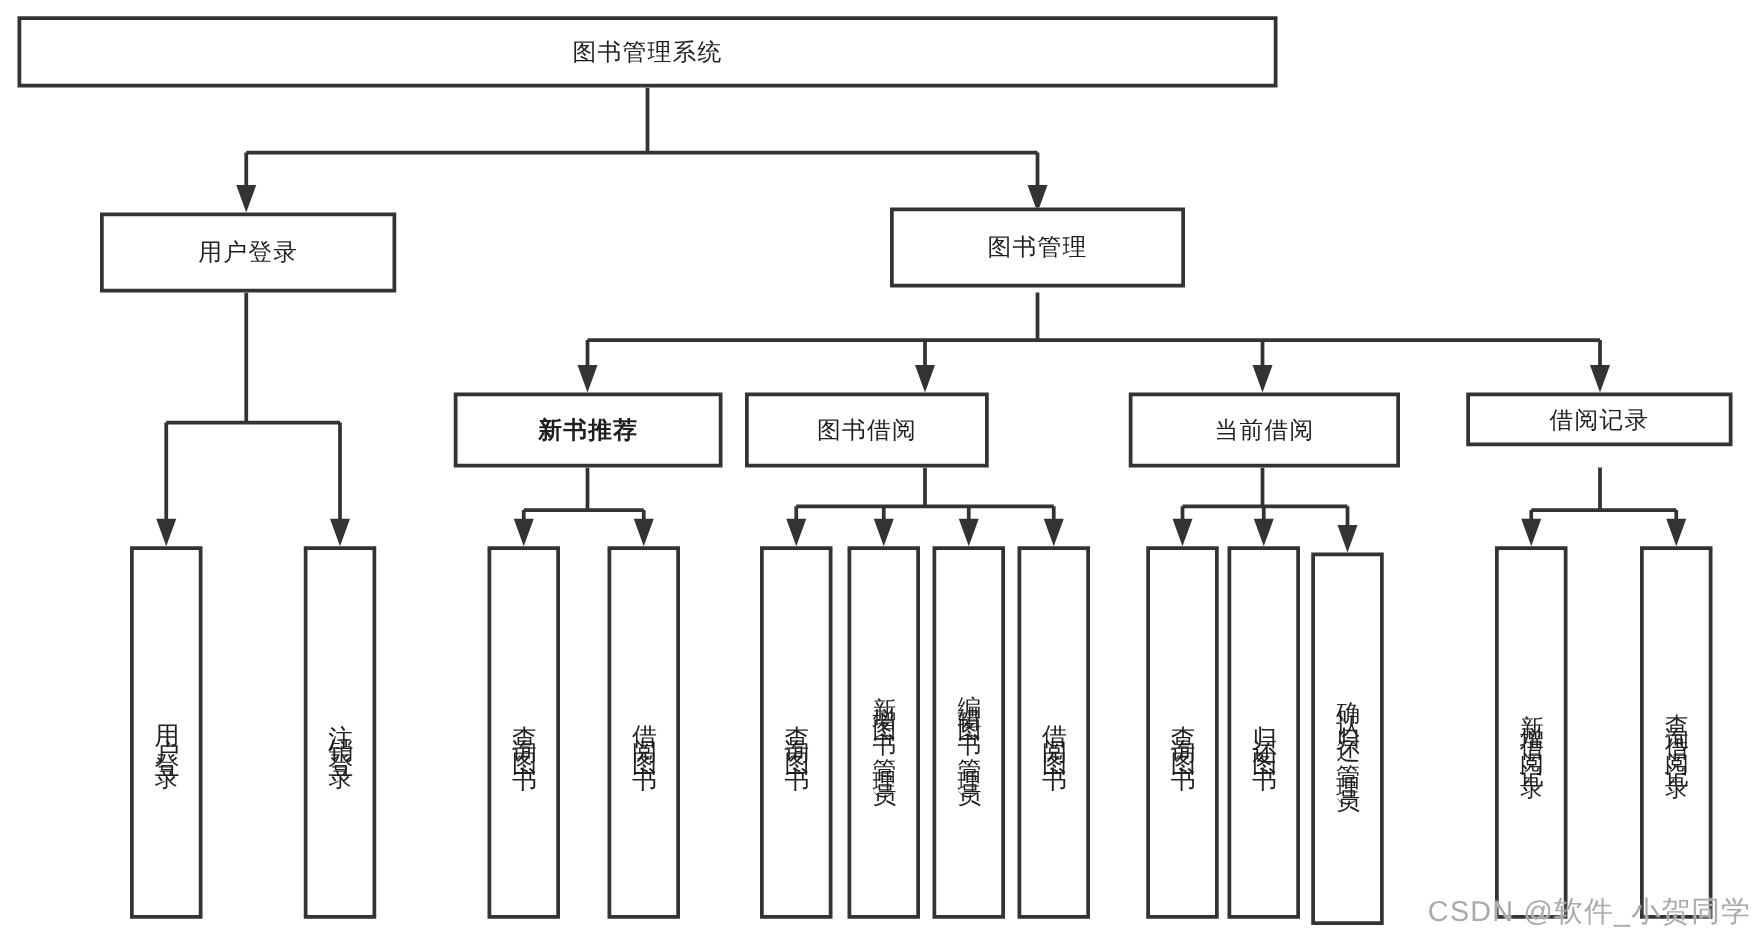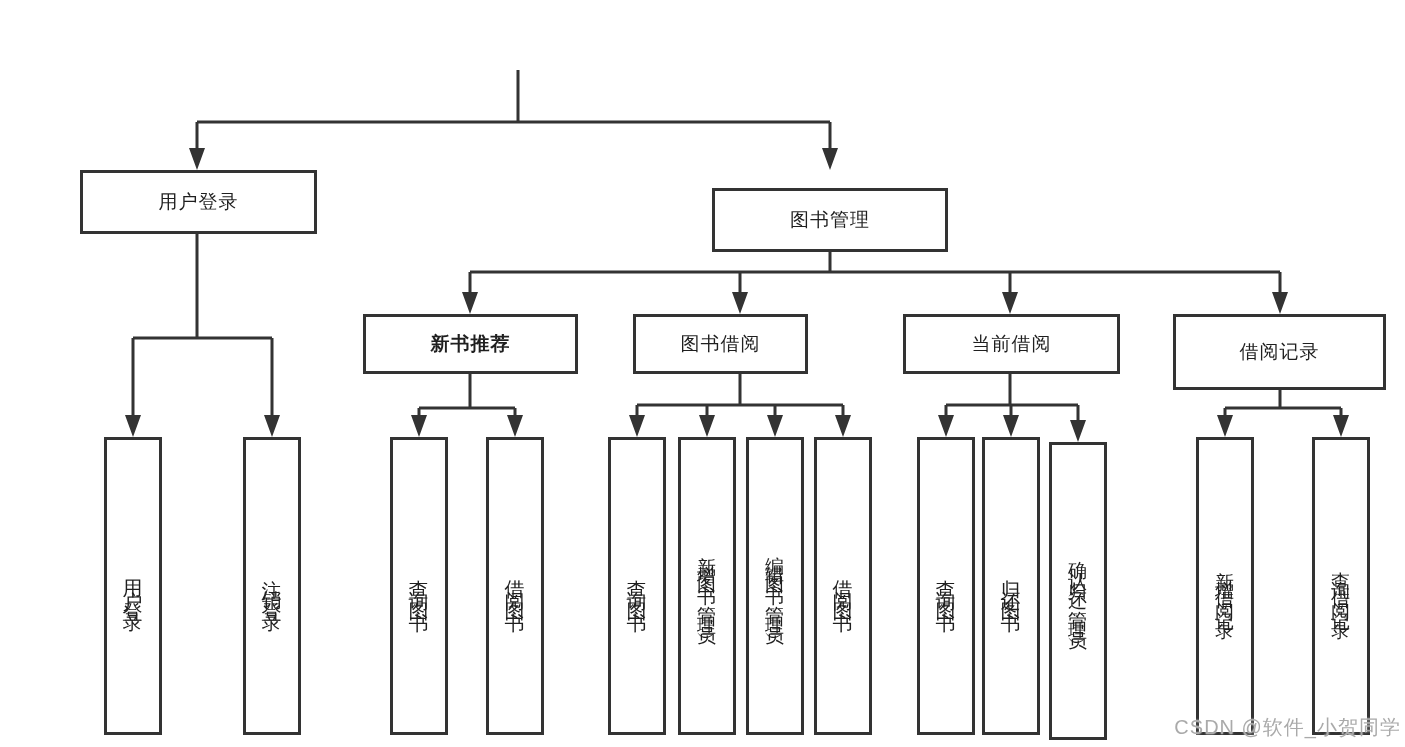--- a/index.html
+++ b/index.html
@@ -31,21 +31,21 @@
     font-size: 20px;
     line-height: 1;
     letter-spacing: 11px;
     color: #1f1f1f;
     white-space: nowrap;
   }
   .leaf.long .vtext { letter-spacing: 10px; font-size: 19px; }
   .watermark {
     position: absolute;
     right: 4px; top: 714px;
-    font-size: 20px;
+    font-size: 23px;
     color: #aaaaaa;
     text-shadow: 0 0 2px #ffffff;
     letter-spacing: 1px;
     z-index: 5;
     white-space: nowrap;
   }
 </style>
 </head>
 <body>
 
@@ -66,38 +66,41 @@
          M1002 292 L1018 292 L1010 314 Z  M1272 292 L1288 292 L1280 314 Z
          M125 415 L141 415 L133 437 Z  M264 415 L280 415 L272 437 Z
          M411 415 L427 415 L419 437 Z  M507 415 L523 415 L515 437 Z
          M629 415 L645 415 L637 437 Z  M699 415 L715 415 L707 437 Z
          M767 415 L783 415 L775 437 Z  M835 415 L851 415 L843 437 Z
          M938 415 L954 415 L946 437 Z  M1003 415 L1019 415 L1011 437 Z
          M1070 420 L1086 420 L1078 442 Z
          M1217 415 L1233 415 L1225 437 Z  M1333 415 L1349 415 L1341 437 Z"></path>
   </svg>
 
+  <div class="node h" style="left:14px; top:13px; width:1008px; height:57px;">
+    <span>图书管理系统</span>
+  </div>
 
   <div class="node h" style="left:80px; top:170px; width:237px; height:64px;">
     <span>用户登录</span>
   </div>
-  <div class="node h" style="left:712px; top:188px; width:236px; height:64px;">
+  <div class="node h" style="left:712px; top:166px; width:236px; height:64px;">
     <span>图书管理</span>
   </div>
 
   <div class="node h" style="left:363px; top:314px; width:215px; height:60px;font-weight:bold;">
     <span>新书推荐</span>
   </div>
-  <div class="node h" style="left:633px; top:314px; width:175px; height:60px;">
+  <div class="node h" style="left:596px; top:314px; width:195px; height:60px;">
     <span>图书借阅</span>
   </div>
   <div class="node h" style="left:903px; top:314px; width:217px; height:60px;">
     <span>当前借阅</span>
   </div>
-  <div class="node h" style="left:1173px; top:314px; width:213px; height:76px;">
+  <div class="node h" style="left:1173px; top:314px; width:213px; height:43px;">
     <span>借阅记录</span>
   </div>
 
   <div class="node leaf" style="left:104px;">
     <span class="vtext">用户登录</span>
   </div>
   <div class="node leaf" style="left:243px;">
     <span class="vtext">注销登录</span>
   </div>
 

